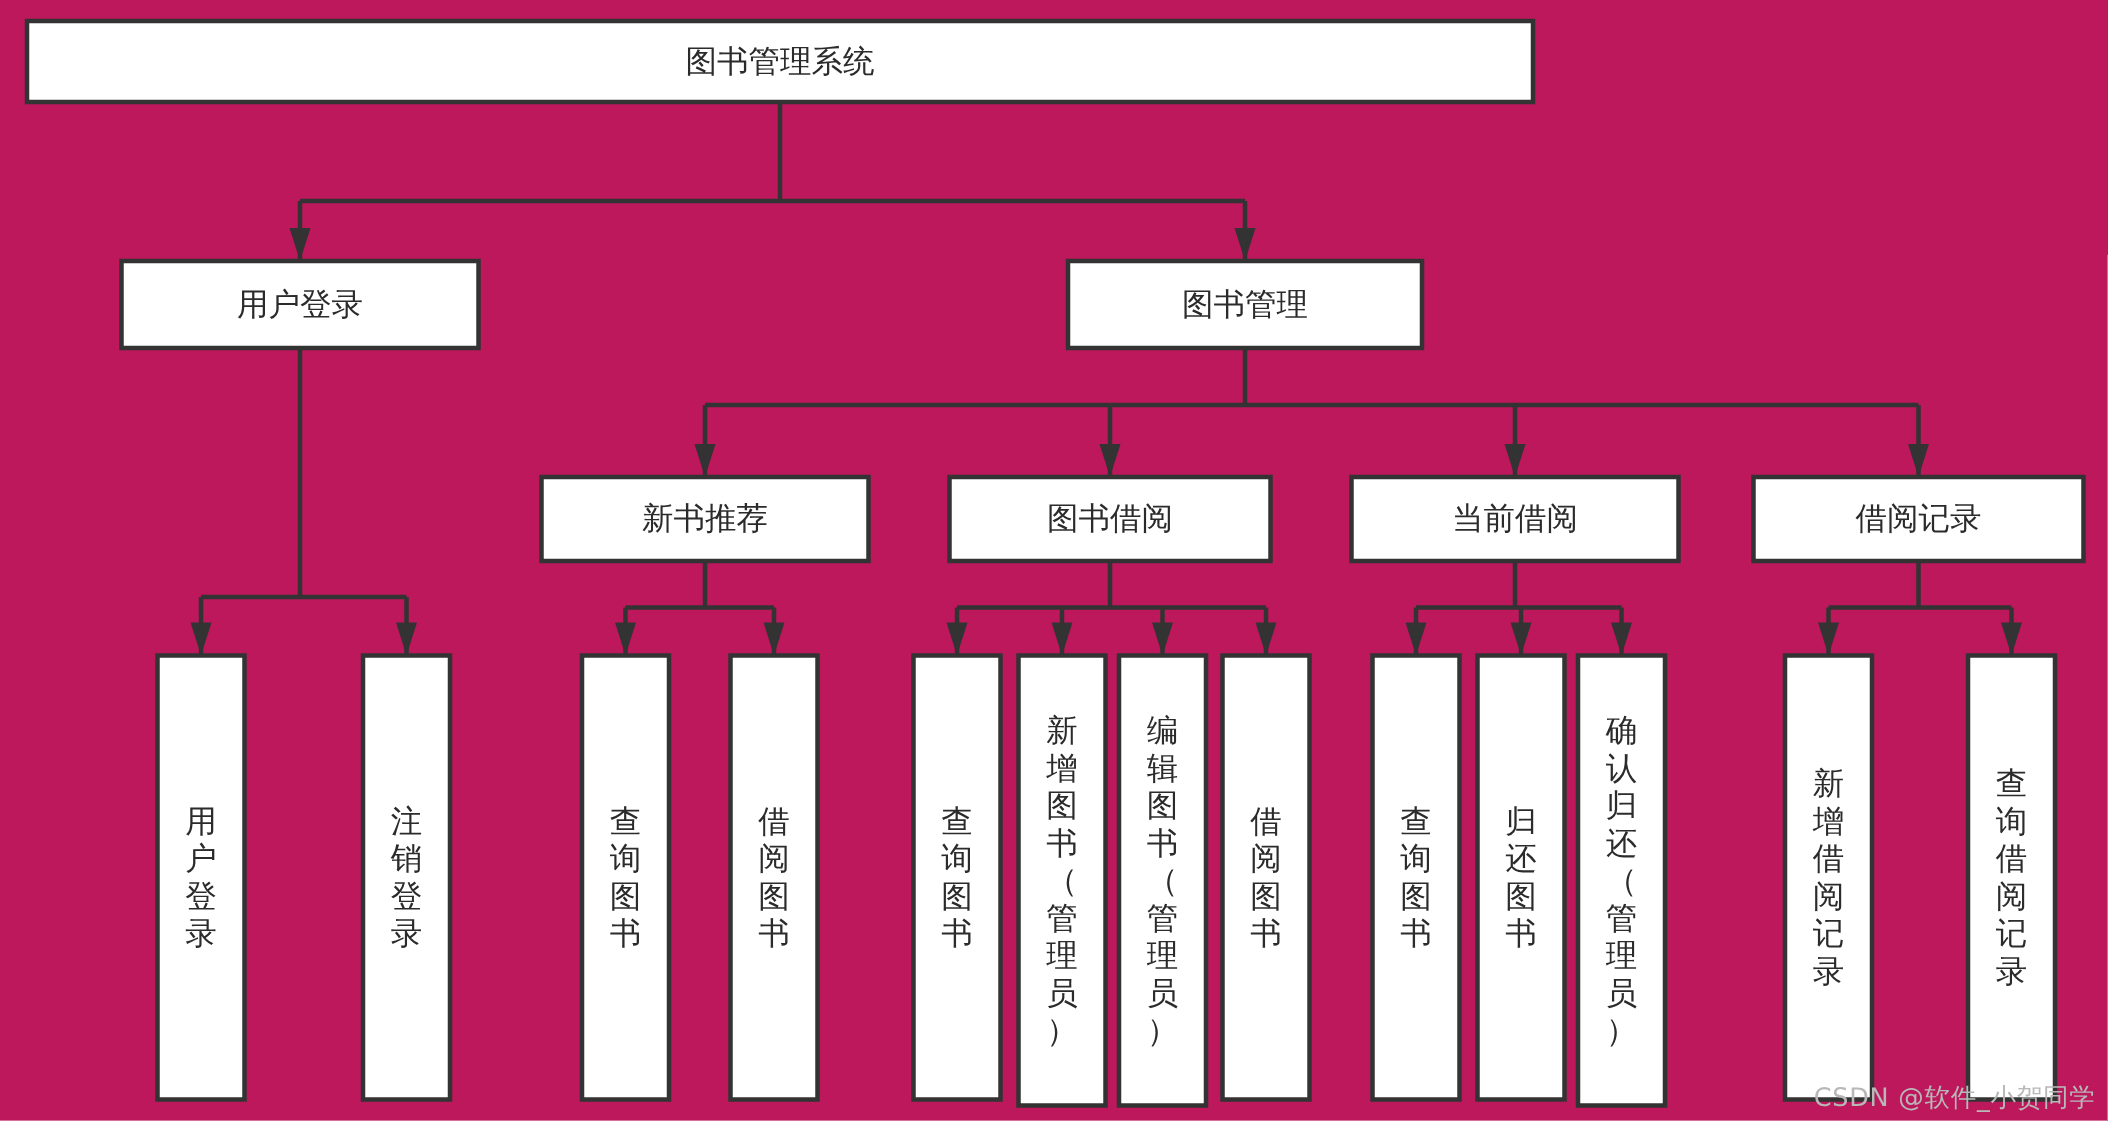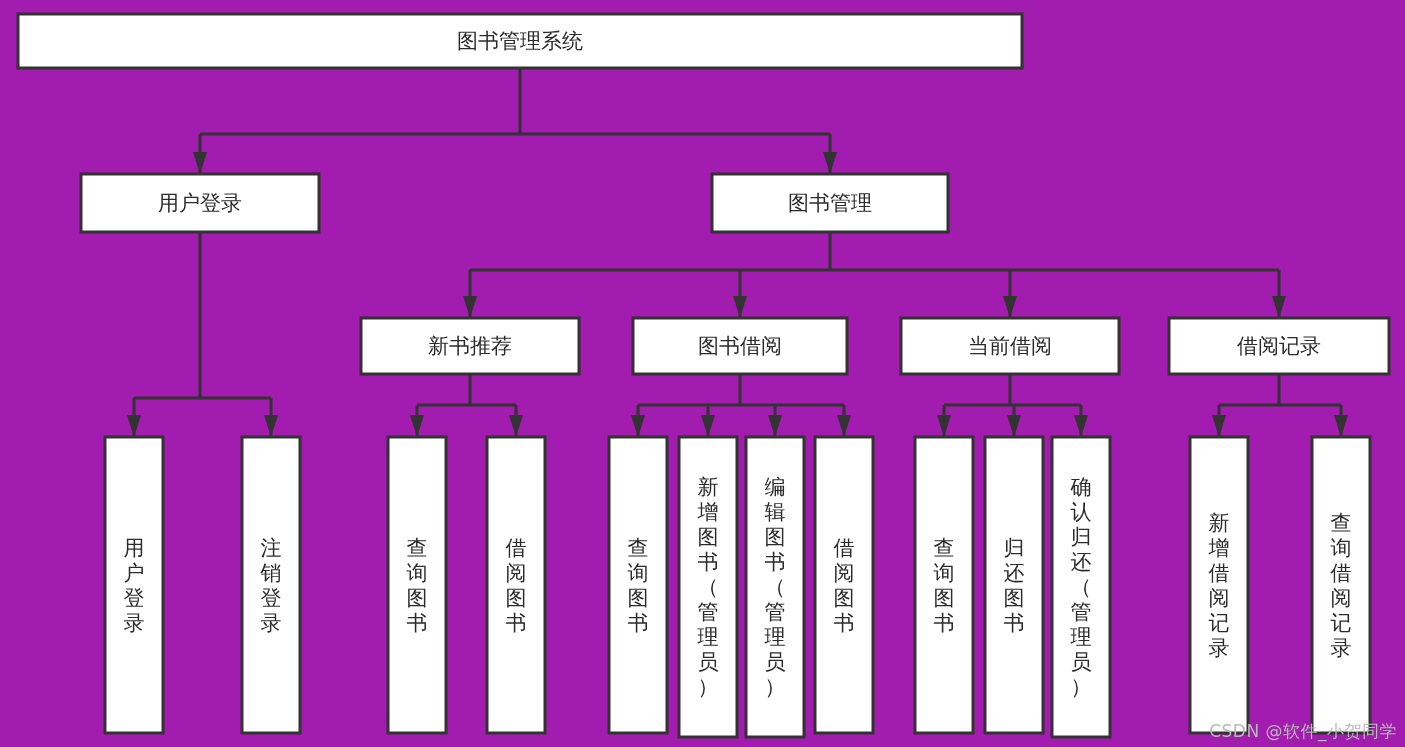--- a/index.html
+++ b/index.html
@@ -11,21 +11,21 @@
   body {
     font-family: "DejaVu Sans", "Liberation Sans", sans-serif;
     width: 1405px;
     height: 747px;
     overflow: hidden;
   }
   #diagram-root {
     position: relative;
     width: 1405px;
     height: 747px;
-    background: #a21caf;
+    background: #be185d;
   }
   svg#tree-svg {
     position: absolute;
     left: 0;
     top: 0;
     width: 1405px;
     height: 747px;
     display: block;
   }
   .node-box {

